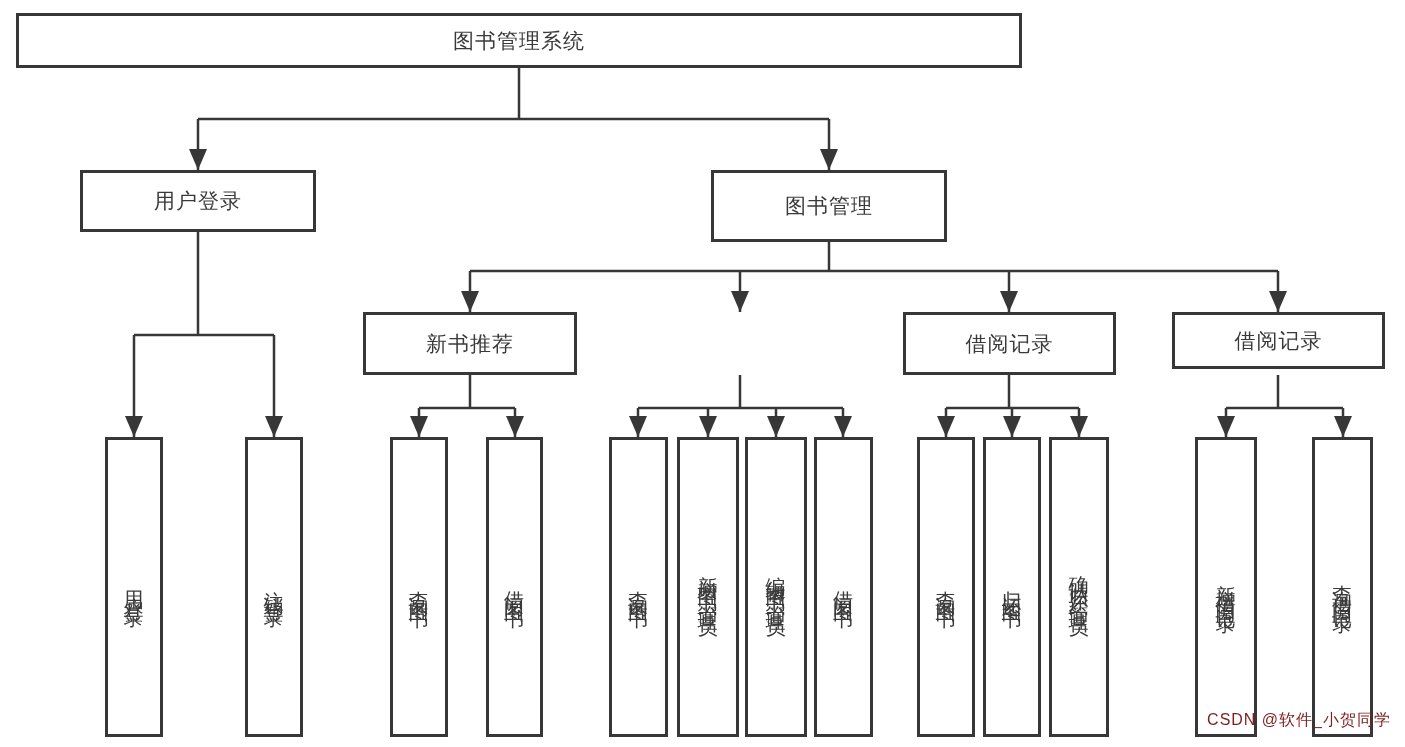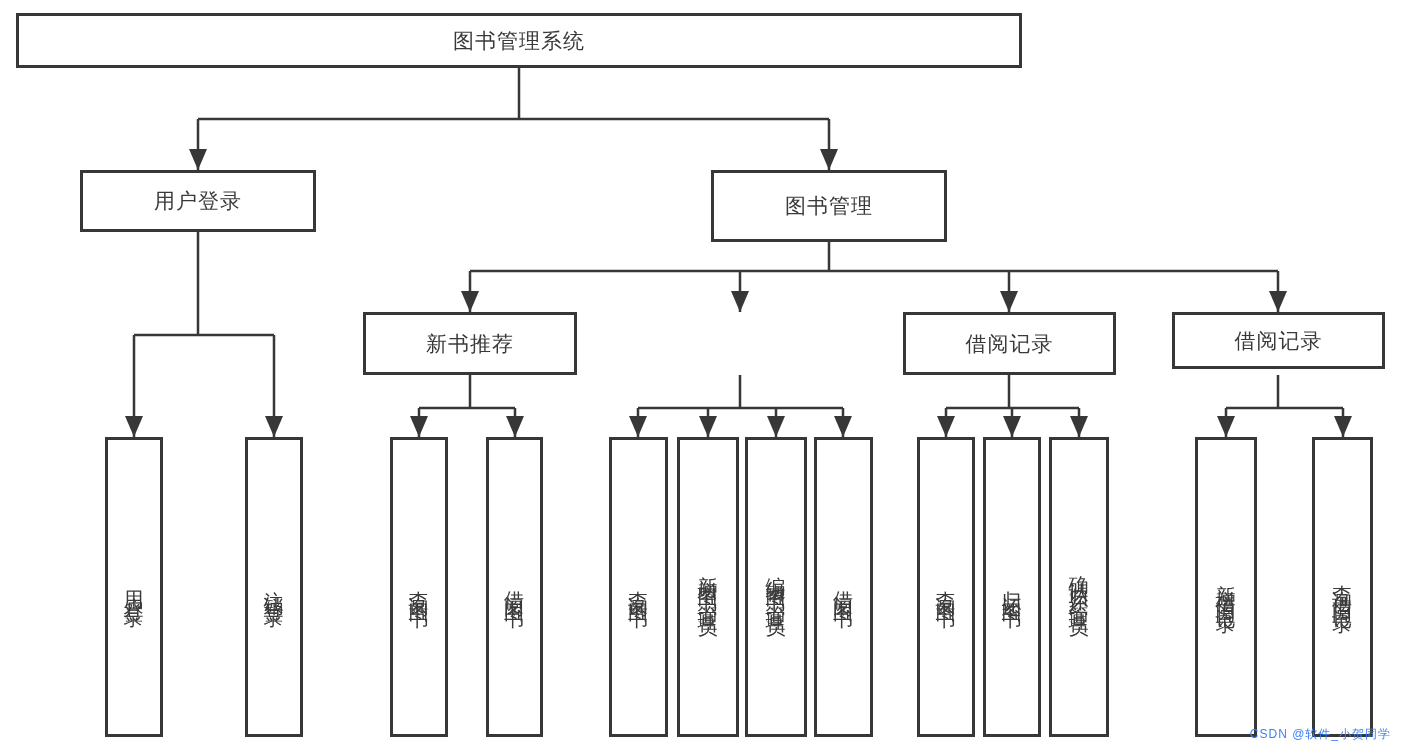--- a/index.html
+++ b/index.html
@@ -44,23 +44,23 @@
   .v-node .vtext {
     writing-mode: vertical-rl;
     text-orientation: mixed;
     letter-spacing: 6px;
     line-height: 1;
     white-space: nowrap;
   }
   .watermark {
     position: absolute;
     right: 14px;
-    bottom: 4px;
-    font-size: 12px;
-    color: #3b82f6;
+    bottom: 16px;
+    font-size: 16px;
+    color: #7f1d1d;
     letter-spacing: 1px;
     white-space: nowrap;
   }
 </style>
 </head>
 <body>
 
 <div id="stage">
 
   <svg id="connectors" viewBox="0 0 1405 747" xmlns="http://www.w3.org/2000/svg">

